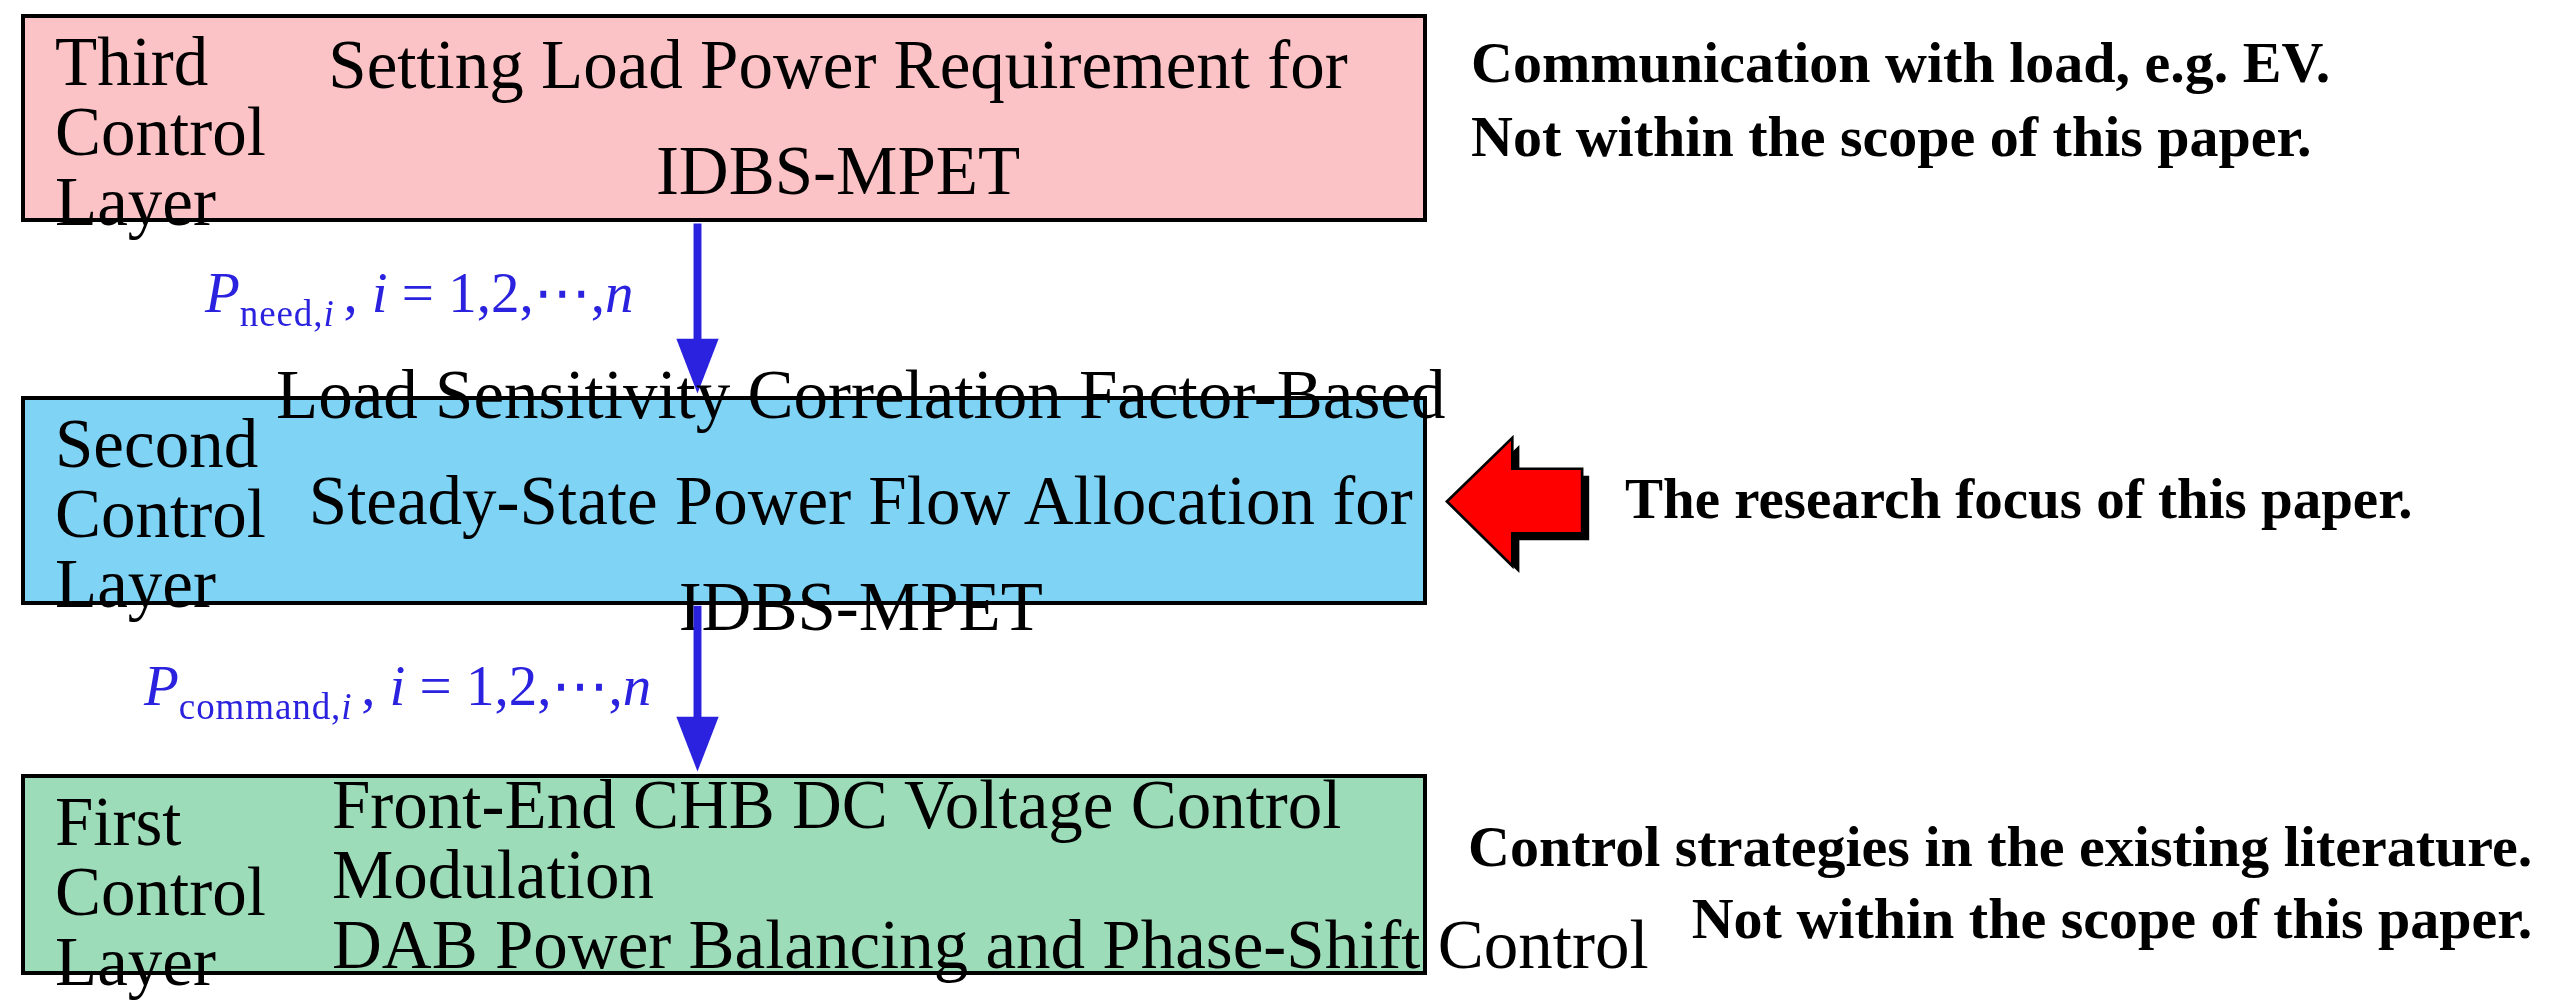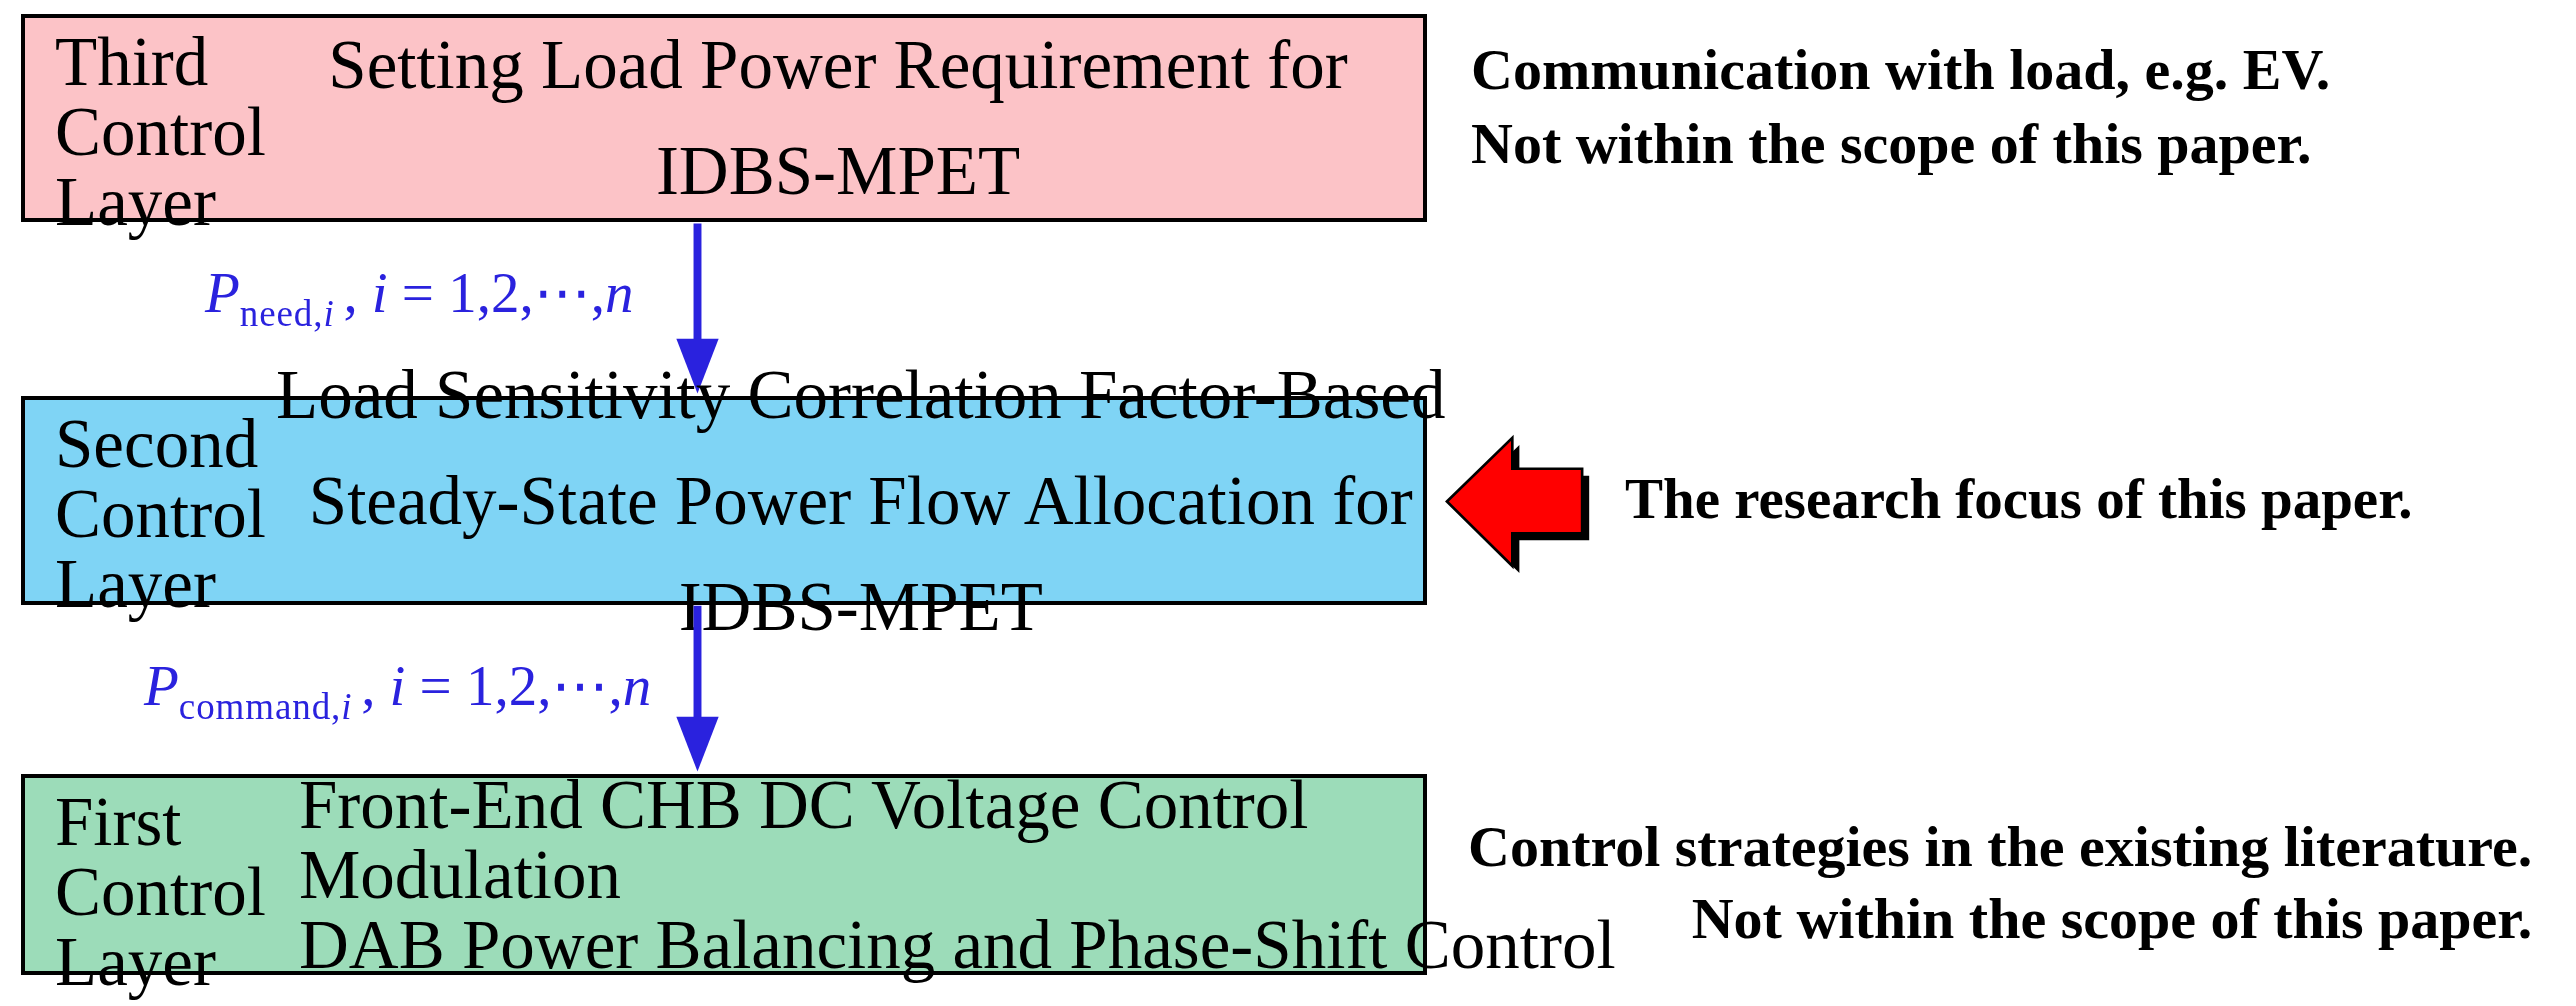--- a/index.html
+++ b/index.html
@@ -108,39 +108,39 @@
 
   <svg style="left:671px;top:604px;" width="53" height="171" viewBox="0 0 60 194">
     <line x1="30" y1="2" x2="30" y2="134" stroke="#2a22de" stroke-width="9"></line>
     <polygon points="6,128 54,128 30,190" fill="#2a22de"></polygon>
   </svg>
 
   <div class="formula" style="left:119px;top:657px;margin-left:25px;">
     <span class="it">P</span><span class="sub"><span>command,</span><span class="it">i</span></span><span class="cm">,</span><span class="it">i</span><span> = 1,2,⋯,</span><span class="it">n</span>
   </div>
 
-  <div class="box" style="top:774px;height:193px;background:#9cdcb9;">
+  <div class="box" style="top:774px;height:193px;background:#9cdcb9;gap:33px;">
     <div class="layer">
       <div class="lline">First</div>
       <div class="lline">Control</div>
       <div class="lline">Layer</div>
     </div>
     <div class="content leftal">
       <div class="cline">Front-End CHB DC Voltage Control</div>
       <div class="cline">Modulation</div>
       <div class="cline">DAB Power Balancing and Phase-Shift Control</div>
     </div>
   </div>
 
   <svg style="left:1438px;top:429px;" width="161" height="152" viewBox="0 0 182 172">
     <polygon points="18,90 92,18 92,53 171,53 171,126 92,126 92,163" fill="#000000"></polygon>
     <polygon points="10,82 84,10 84,45 163,45 163,118 84,118 84,155" fill="#ff0000" stroke="#000000" stroke-width="3"></polygon>
   </svg>
 
-  <div class="ann" style="left:1471px;top:33px;">
+  <div class="ann" style="left:1471px;top:26px;">
     <div>Communication with load, e.g. EV.</div>
     <div>Not within the scope of this paper.</div>
   </div>
 
   <div class="ann ann-red" style="left:1625px;top:468px;">The research focus of this paper.</div>
 
   <div class="ann ann-bottom" style="left:1468px;top:811px;">
     <div>Control strategies in the existing literature.</div>
     <div>Not within the scope of this paper.</div>
   </div>

